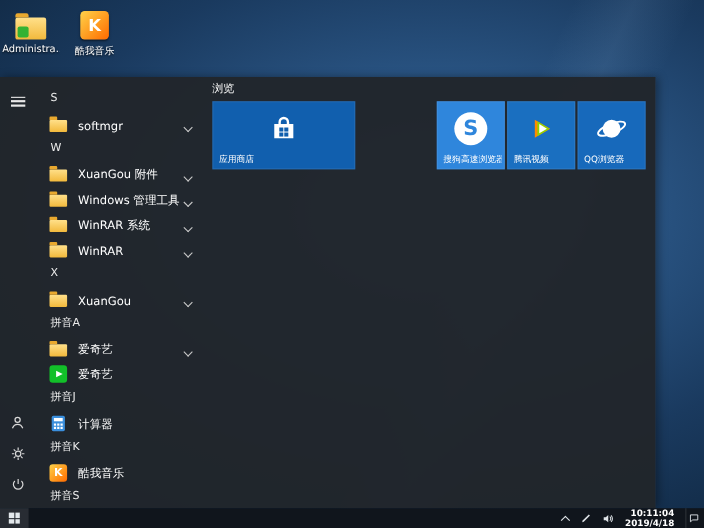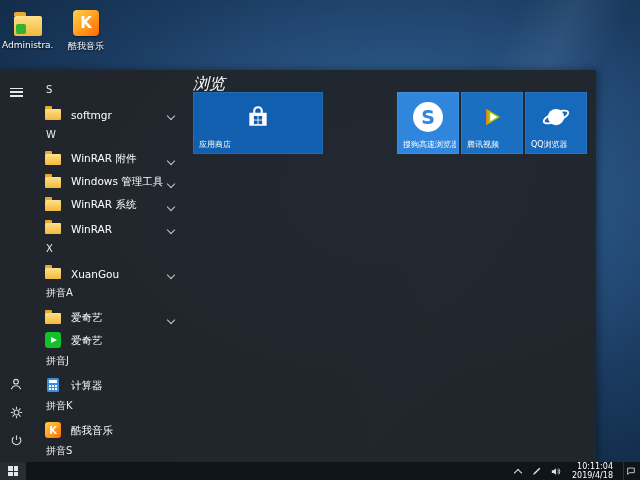--- a/index.html
+++ b/index.html
@@ -60,38 +60,38 @@
   .folder::before { content:""; position:absolute; top:-3px; left:0; width:7px; height:3px;
     background:#e9a92f; border-radius:1px 1px 0 0; }
 
   .iqiyi { width:16px; height:16px; border-radius:3px; background:#12c029; position:relative; }
   .iqiyi::after { content:""; position:absolute; left:6px; top:4.5px; width:0; height:0;
     border-left:6px solid #fff; border-top:3.5px solid transparent; border-bottom:3.5px solid transparent; }
   .calcicon { width:16px; height:16px; }
 
   
   .tiles { flex:1; padding:2px 0 0 9px; }
-  .group-label { height:14px; margin:2px 0 4px; font-size:16px; color:#fff; cursor:pointer;font-style:italic; }
+  .group-label { height:14px; margin:2px 0 4px; font-size:10px; color:#fff; cursor:pointer; }
   .tile-row { display:flex; }
   .tile { position:relative; height:62px; cursor:pointer; border:1px solid rgba(255,255,255,0.08); }
   .tile .t-ic { position:absolute; inset:0 0 12px 0; display:flex; align-items:center; justify-content:center; }
   .tile .t-lbl { position:absolute; left:5px; bottom:3px; right:2px; font-size:8px; color:#fff;
     white-space:nowrap; overflow:hidden; }
   .tile.wide  { width:130px; margin-right:74px; background:#115fae; }
   .tile.m     { width:62px;  margin-right:2px; }
   .tile.sogou   { background:#2f86dc; }
   .tile.qqb     { background:#1769bb; }
   .tile.tencent { background:#1a6fc0; }
 
   .sogou-ic { width:30px; height:30px; border-radius:50%; background:#fff; color:#2f86dc;
     font-weight:bold; font-size:19px; display:flex; align-items:center; justify-content:center; }
 
   
   .taskbar { position:absolute; left:0; bottom:0; width:640px; height:18px; background:#10151c;
-    display:flex; align-items:center; z-index:5; }
+    display:flex; align-items:center; z-index:5;font-weight:bold; }
   .start-btn { width:26px; height:18px; flex:none; display:flex; align-items:center; justify-content:center;
     background:rgba(255,255,255,0.10); cursor:pointer; }
   .win-logo { width:10px; height:10px; display:grid; grid-template-columns:1fr 1fr; grid-template-rows:1fr 1fr; gap:1px; }
   .win-logo i { background:#e3e8ec; }
   .tb-spacer { flex:1; }
   .tray { display:flex; align-items:center; gap:7px; padding-right:3px; }
   .tray .ticon { width:12px; height:12px; display:flex; align-items:center; justify-content:center; cursor:pointer; }
   .chevron-up { width:7px; height:7px; position:relative; }
   .chevron-up::before { content:""; position:absolute; left:0.5px; top:2px; width:5px; height:5px;
     border-left:1.2px solid #dfe4e8; border-top:1.2px solid #dfe4e8; transform:rotate(45deg); }
@@ -166,21 +166,21 @@
         <span class="chev"></span>
       </div>
 
       <div class="al-header">
         <span>W</span>
       </div>
       <div class="al-item">
         <span class="ic">
             <span class="folder"></span>
           </span>
-        <span class="lbl">WinRAR 附件</span>
+        <span class="lbl">XuanGou 附件</span>
         <span class="chev"></span>
       </div>
       <div class="al-item">
         <span class="ic">
             <span class="folder"></span>
           </span>
         <span class="lbl">Windows 管理工具</span>
         <span class="chev"></span>
       </div>
       <div class="al-item">

